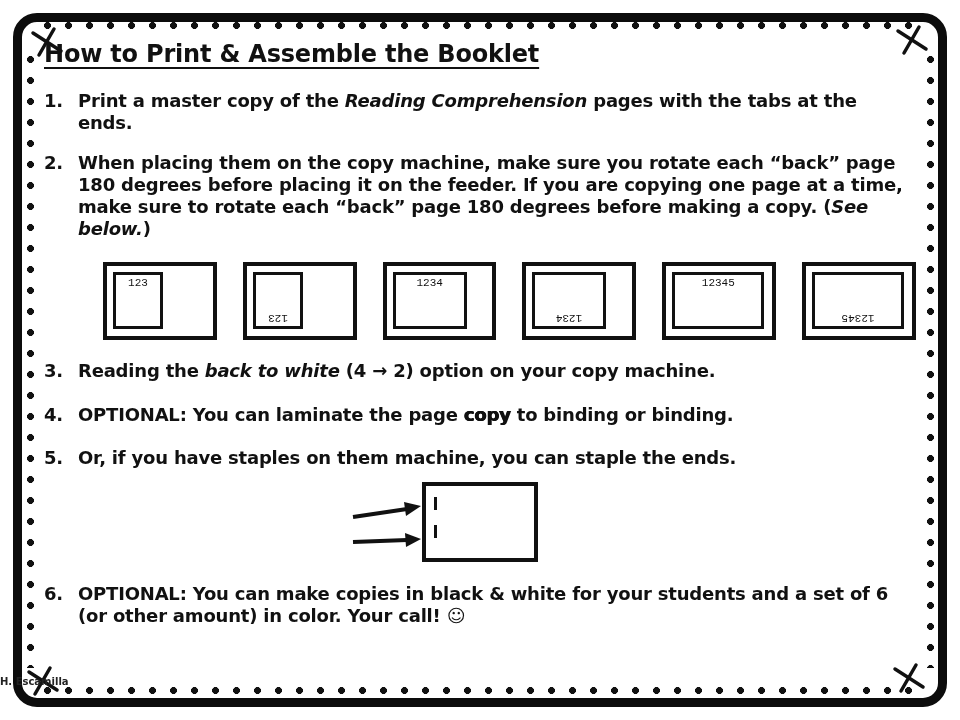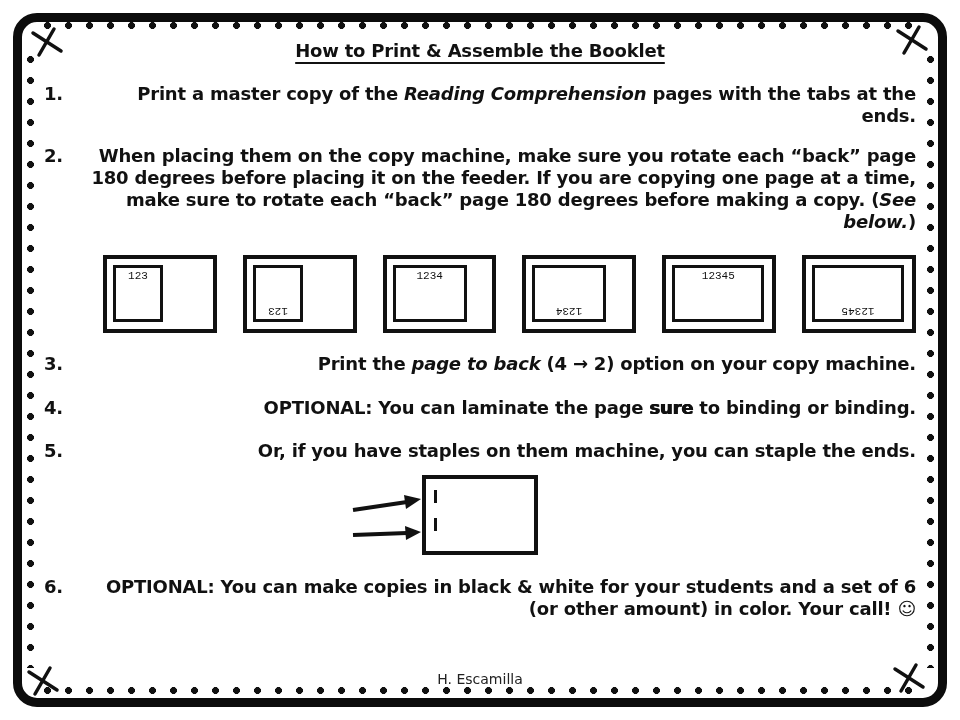--- a/index.html
+++ b/index.html
@@ -26,31 +26,31 @@
   .dots-v.left { left:27px; }
   .dots-v.right { right:26px; }
   .xmark { position:absolute; width:36px; height:32px; }
   .xmark.tl { left:30px; top:26px; }
   .xmark.tr { left:895px; top:24px; }
   .xmark.bl { left:26px; top:665px; }
   .xmark.br { left:892px; top:662px; }
 
   .content { position:absolute; left:44px; top:36px; width:872px; }
   h1.title {
-    margin:4px 0 0 0; text-align:center; font-size:18px; font-weight:bold;
+    margin:4px 0 0 0; text-align:left; font-size:24px; font-weight:bold;
     text-decoration:underline; text-underline-offset:5px; text-decoration-thickness:2px;
     letter-spacing:-0.2px;
   }
   .list { margin-top:22px; }
   .item {
     display:flex; font-size:18px; line-height:22px; font-weight:bold;
     letter-spacing:-0.2px;
   }
   .item .num { width:34px; flex:none; }
-  .item .txt { flex:1;text-align:right; }
+  .item .txt { flex:1; }
   .item.i1 { margin-bottom:18px; }
   .item.i2 { margin-bottom:22px; }
   .item.i3 { margin-bottom:22px; }
   .item.i4 { margin-bottom:21px; }
   .item.i5 { margin-bottom:13px; }
   .xbold { text-shadow:0.6px 0 currentColor, -0.3px 0 currentColor; }
 
   .sheets { display:flex; gap:26px; margin:0 0 20px 59px; }
   .sheet { width:107px; height:70px; border:4px solid #111; background:#fff; }
   .pg {
@@ -71,22 +71,22 @@
   .staple-fig svg.arrows { position:absolute; left:0; top:10px; }
   .stapled-sheet {
     position:absolute; left:70px; top:0; width:108px; height:72px;
     border:4px solid #111; background:#fff;
   }
   .staple { position:absolute; left:8px; width:3px; height:13px; background:#111; }
   .staple.s1 { top:11px; }
   .staple.s2 { top:39px; }
 
   .footer {
-    position:absolute; left:0; right:0; bottom:33px; text-align:center;
-    font-size:14px; color:#222; letter-spacing:0;
+    position:absolute; left:0; right:0; bottom:33px; text-align:left;
+    font-size:10px; color:#222; letter-spacing:0;font-weight:bold;
   }
 </style>
 </head>
 <body>
 
 <div class="frame"></div>
 <div class="dots-h top"></div>
 <div class="dots-h bottom"></div>
 <div class="dots-v left"></div>
 <div class="dots-v right"></div>
@@ -151,26 +151,26 @@
       </div>
       <div class="sheet">
         <div class="pg w92 rot">
             <span class="lbl">12345</span>
           </div>
       </div>
     </div>
 
     <div class="item i3">
       <span class="num">3.</span>
-      <span class="txt"><span>Print the </span><i>page to back</i><span> (4 → 2) option on your copy machine.</span></span>
+      <span class="txt"><span>Reading the </span><i>back to white</i><span> (4 → 2) option on your copy machine.</span></span>
     </div>
 
     <div class="item i4">
       <span class="num">4.</span>
-      <span class="txt"><span>OPTIONAL: You can laminate the page </span><span class="xbold">sure</span><span> to binding or binding.</span></span>
+      <span class="txt"><span>OPTIONAL: You can laminate the page </span><span class="xbold">copy</span><span> to binding or binding.</span></span>
     </div>
 
     <div class="item i5">
       <span class="num">5.</span>
       <span class="txt">Or, if you have staples on them machine, you can staple the ends.</span>
     </div>
 
     <div class="staple-fig">
       <svg class="arrows" width="72" height="60" viewBox="0 0 72 60">
         <line x1="1" y1="25" x2="55" y2="17" stroke="#111" stroke-width="4"></line>

